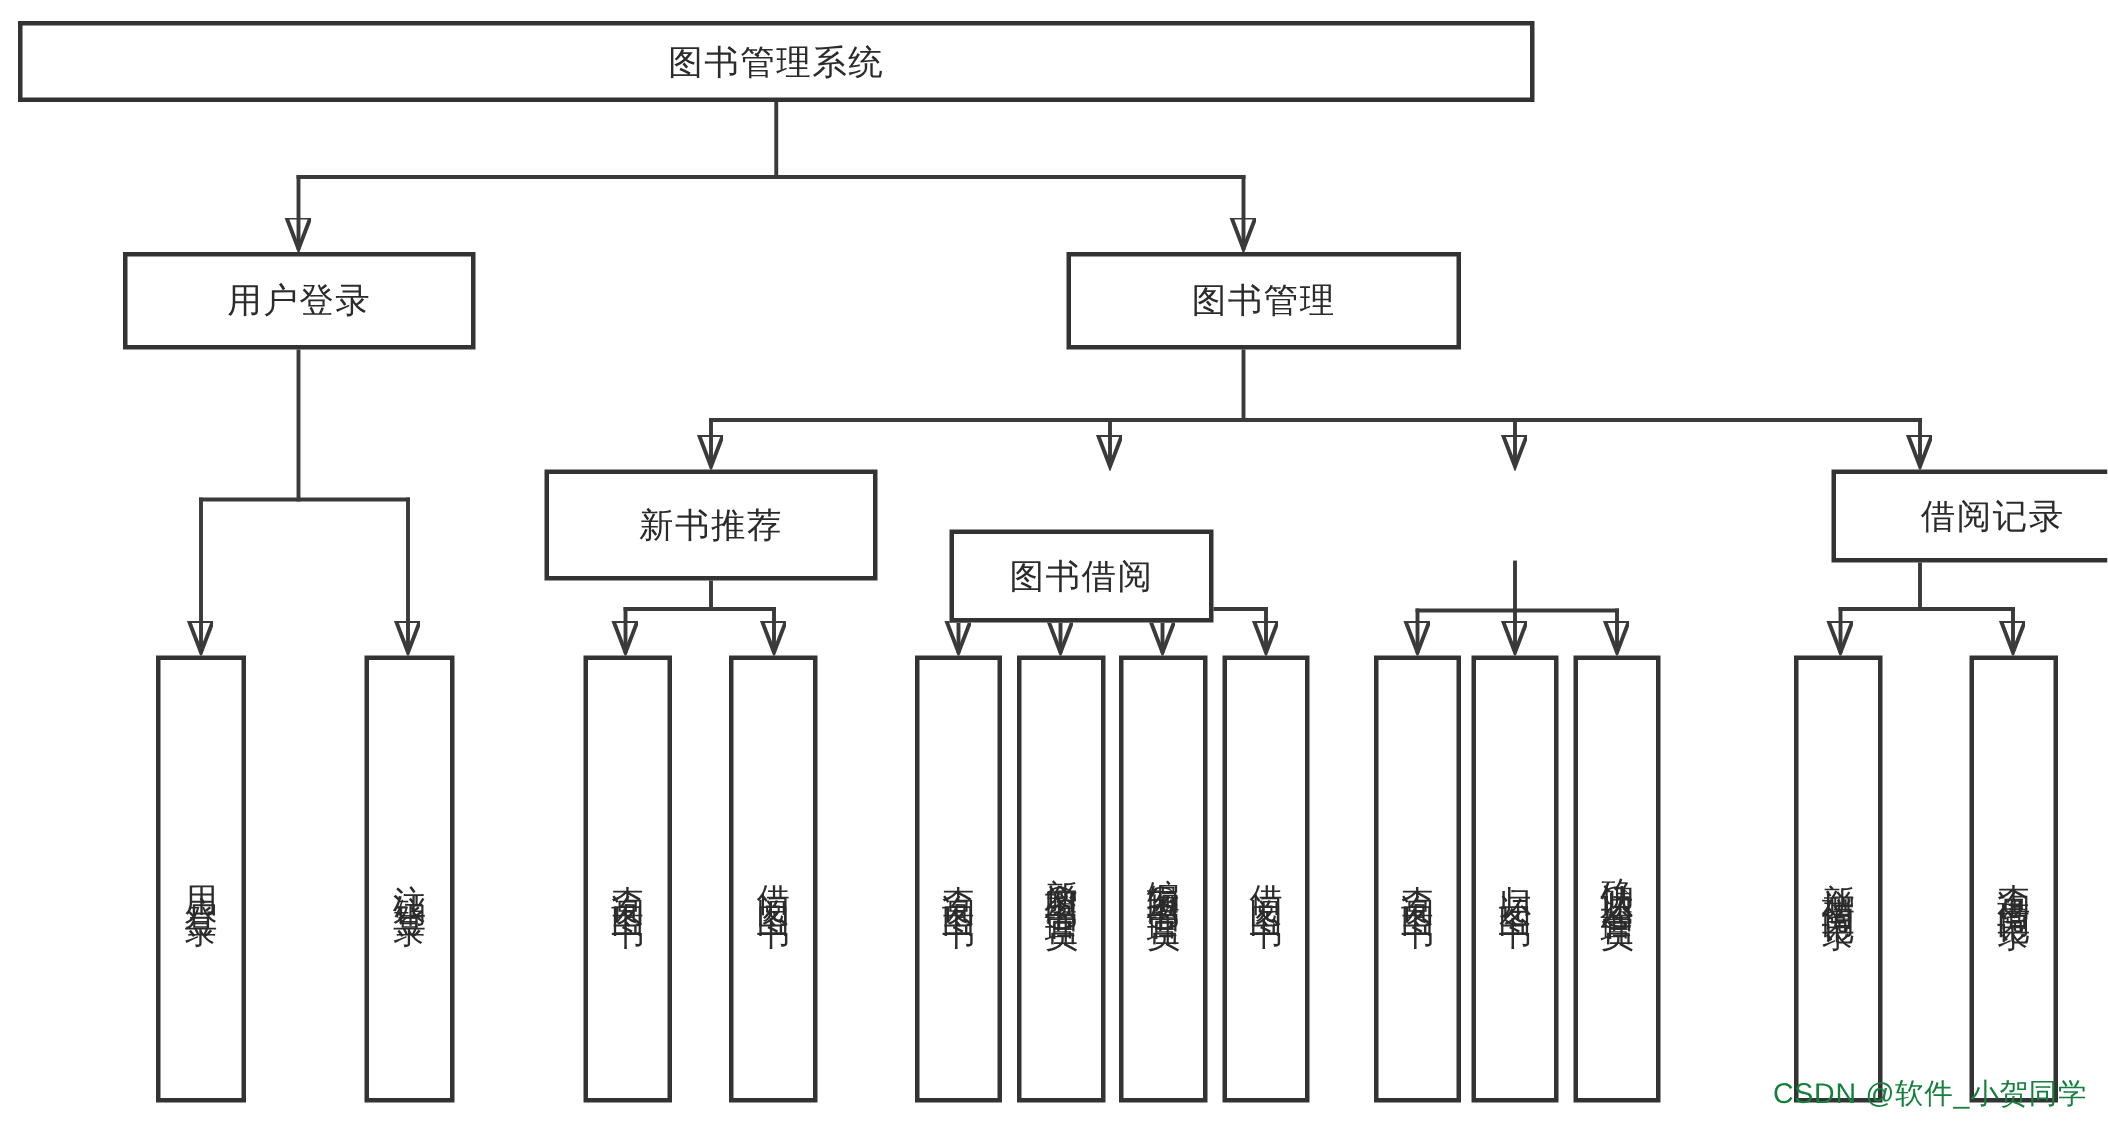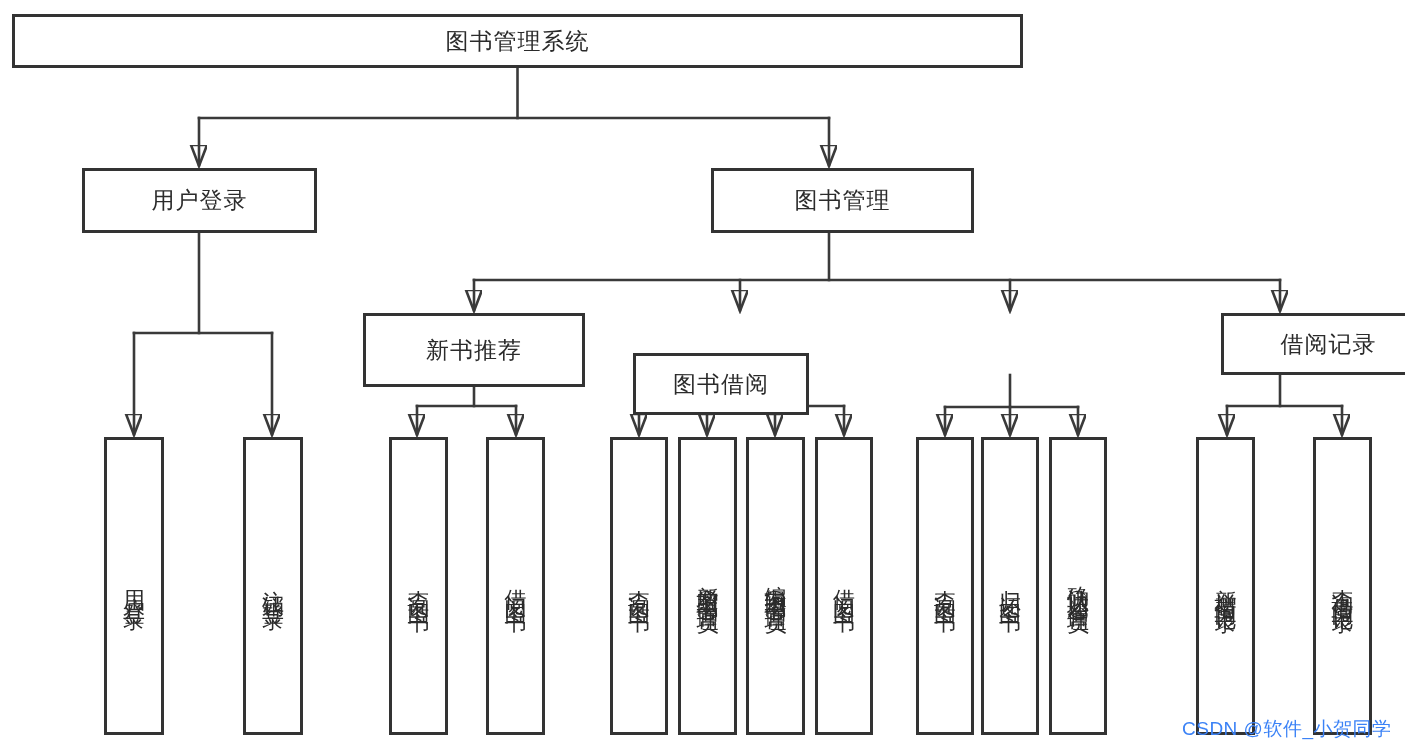--- a/index.html
+++ b/index.html
@@ -27,21 +27,21 @@
     font-size:22px;
     writing-mode:vertical-rl;
     text-orientation:mixed;
     letter-spacing:7px;
     line-height:1;
   }
   .watermark{
     position:absolute;
     left:1182px;top:716px;
     font-size:19px;
-    color:#3b82f6;
+    color:#15803d;
     letter-spacing:0.5px;
     white-space:nowrap;
     z-index:3;
   }
 </style>
 </head>
 <body>
 
 <div class="stage">
 

